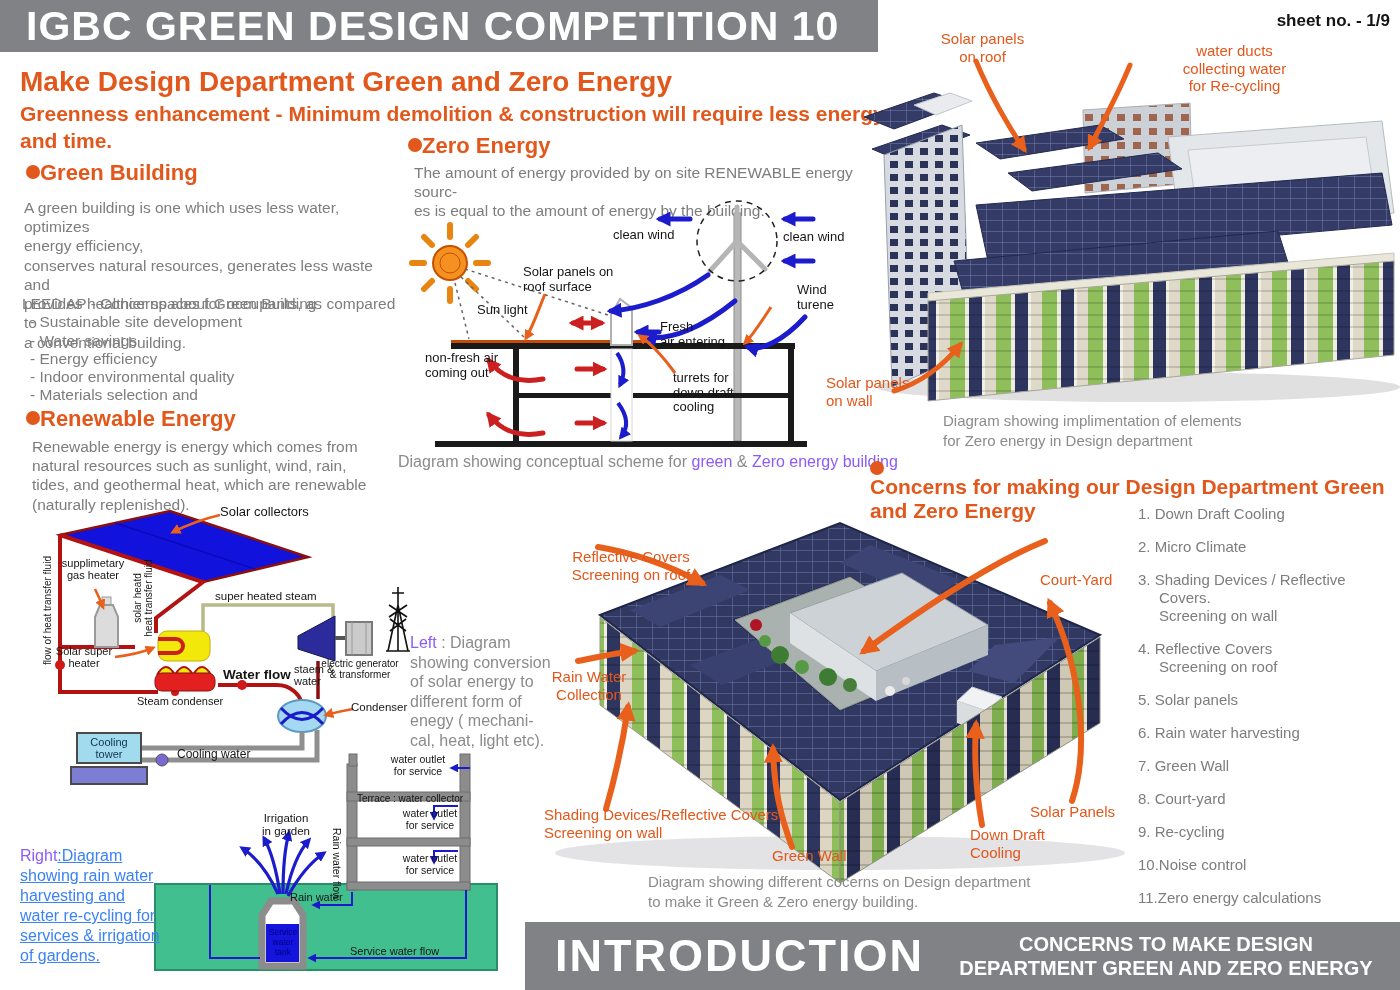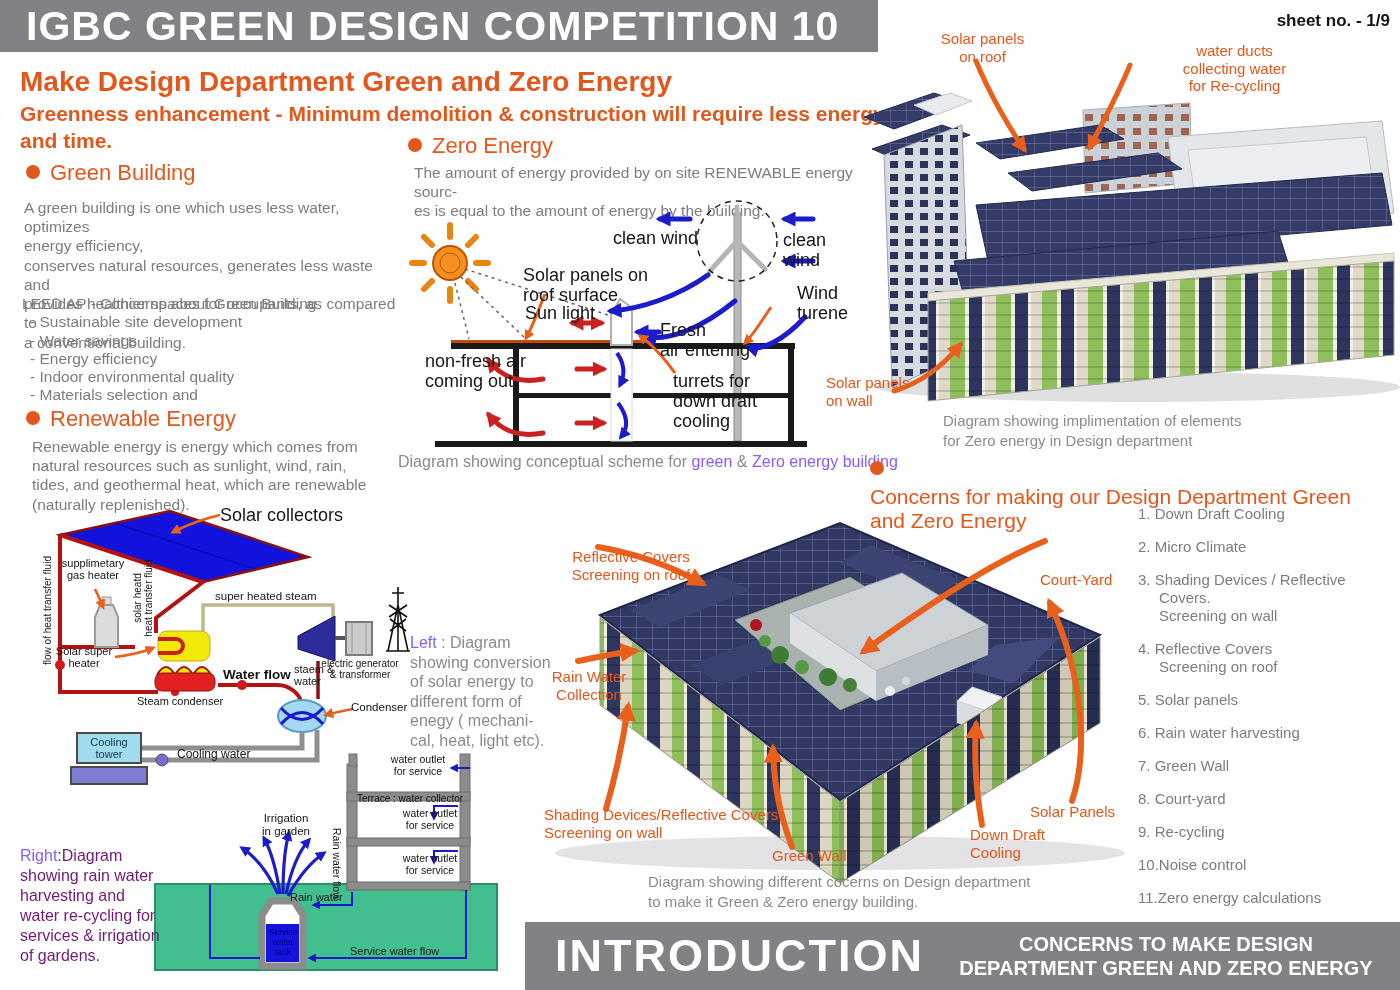--- a/index.html
+++ b/index.html
@@ -8,27 +8,27 @@
   .abs{position:absolute;}
   .pre{white-space:pre-line;}
   .ctr{text-align:center;}
   
   .banner{background:#818286;}
   .banner-title{color:#ffffff;font-weight:bold;font-size:41px;letter-spacing:1px;line-height:52px;padding-left:26px;}
   .sheet-no{font-size:17px;font-weight:bold;color:#141414;text-align:right;}
   
   .main-heading{font-size:28px;font-weight:bold;color:#e2571b;}
   .tagline{font-size:21px;font-weight:bold;color:#e2571b;line-height:1.27;}
-  .sec-head{display:flex;align-items:flex-start;gap:10px;font-size:22px;font-weight:normal;color:#e2571b;line-height:1.15;}
+  .sec-head{display:flex;align-items:flex-start;font-size:22px;font-weight:bold;color:#e2571b;line-height:1.15;}
   .sec-head .dot{width:14px;height:14px;border-radius:50%;background:#e2571b;flex:none;margin-top:5px;}
   .sec-head.small{font-size:21px;}
   
   .body-txt{font-size:15.5px;color:#7d7d7d;line-height:1.24;}
   .cap{font-size:15px;color:#8b8b8b;line-height:1.3;}
-  .dlab{font-size:18px;color:#151515;line-height:1.12;}
+  .dlab{font-size:13px;color:#151515;line-height:1.12;}
   .slab{font-size:11px;color:#151515;line-height:1.1;}
   .olab{font-size:15px;color:#e2571b;line-height:1.18;}
   .orange{color:#8b5cf6;}
   .leed-item{font-size:15.5px;color:#7d7d7d;line-height:1.18;padding-left:8px;}
   .concern-item{font-size:15px;color:#7d7d7d;line-height:18px;margin-bottom:15px;
                 white-space:pre-line;padding-left:21px;text-indent:-21px;}
   .rot-ccw{transform:rotate(-90deg);}
   .vert-down{writing-mode:vertical-rl;}
   
   .footer-title{color:#fff;font-weight:bold;font-size:45px;letter-spacing:2px;line-height:68px;padding-left:30px;}
@@ -150,21 +150,21 @@
       <g stroke="#e8601c" stroke-width="3" fill="none">
         <path d="M140 99 C133 116 128 131 121 143" marker-end="url(#cO)"></path>
         <path d="M366 112 C353 132 345 143 340 148" marker-end="url(#cO)"></path>
         <path d="M270 178 C259 163 248 150 235 141" marker-end="url(#cO)"></path>
       </g>
     </svg>
     <div class="abs dlab" style="left:208px;top:33px;">clean wind</div>
     <div class="abs dlab" style="left:378px;top:35px;">clean wind</div>
     <div class="abs dlab pre" style="left:118px;top:70px;">Solar panels on
 roof  surface</div>
-    <div class="abs dlab" style="left:72px;top:108px;margin-left:48px;">Sun light</div>
+    <div class="abs dlab" style="left:72px;top:108px;">Sun light</div>
     <div class="abs dlab pre" style="left:255px;top:125px;">Fresh
 air entering</div>
     <div class="abs dlab" style="left:360px;top:88px;margin-left:32px;">Wind turene</div>
     <div class="abs dlab pre" style="left:20px;top:156px;">non-fresh air
 coming out</div>
     <div class="abs dlab pre" style="left:268px;top:176px;">turrets for
 down draft
 cooling</div>
   </div>
   <div class="abs ctr" style="left:398px;top:452px;width:446px;font-size:16px;white-space:nowrap;">
@@ -385,21 +385,21 @@
 for service</div>
     <div class="abs slab pre ctr" style="left:244px;top:101px;width:72px;font-size:10.5px;">water outlet
 for service</div>
     <div class="abs slab" style="left:140px;top:139px;">Rain water</div>
     <div class="abs slab" style="left:200px;top:193px;">Service water flow</div>
     <div class="abs pre ctr" style="left:114px;top:176px;width:38px;font-size:8.5px;color:#000080;line-height:1.15;">Service
 water tank</div>
   </div>
 
   <div class="abs" style="left:20px;top:846px;width:160px;font-size:16px;line-height:1.25;">
-    <span class="orange">Right</span><span class="pre" style="color:#701a75;">:Diagram
+    <span class="orange">Right</span><span class="pre" style="color:#3b82f6;text-decoration:underline;">:Diagram
 showing rain water
 harvesting and
 water re-cycling for
 services &amp; irrigation
 of gardens.</span>
   </div>
 
   <svg class="abs" style="left:540px;top:495px;" width="600" height="390" viewBox="0 0 600 390">
     <defs>
       <pattern id="qSP" width="16" height="11" patternUnits="userSpaceOnUse">

